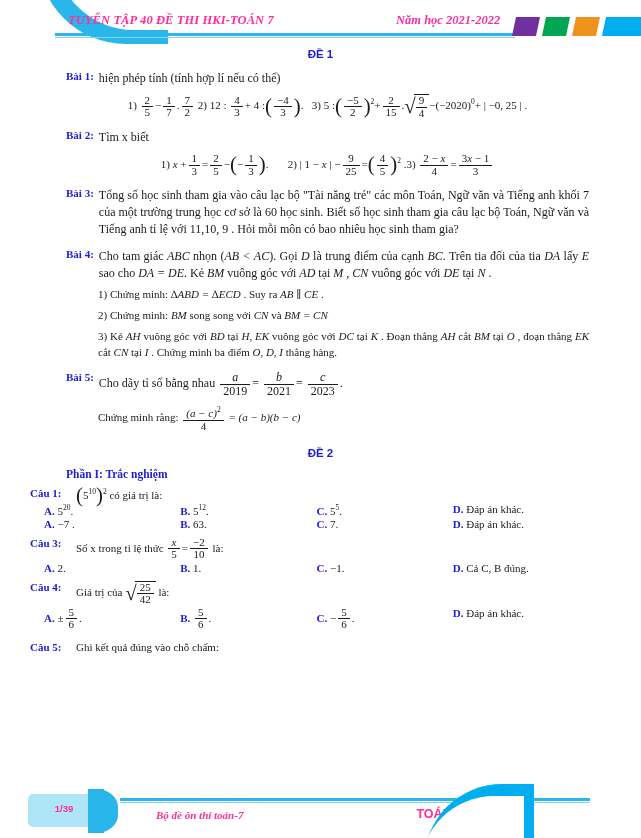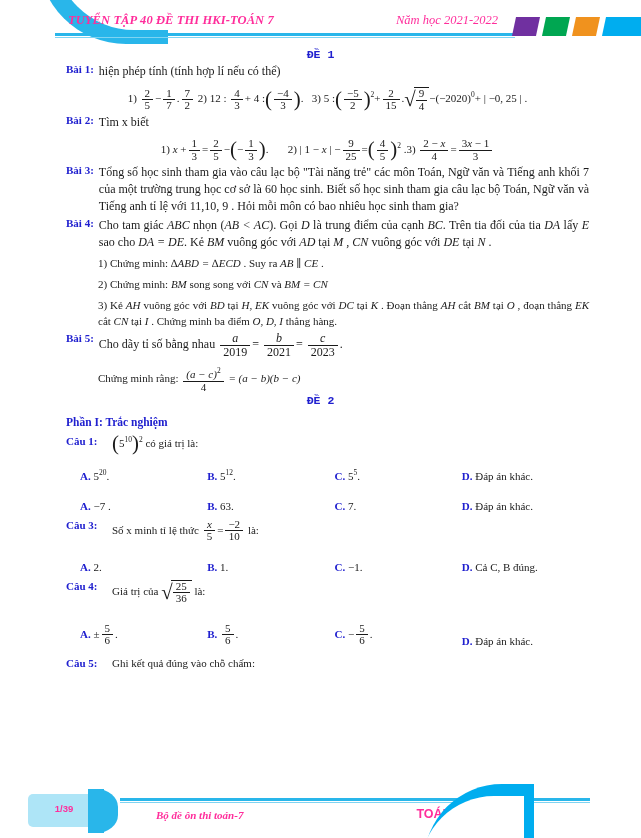--- a/index.html
+++ b/index.html
@@ -30,21 +30,21 @@
   .hdr-title {
     position:absolute; left:68px; top:13px;
     font-family:"Liberation Serif","DejaVu Serif",serif;
     font-weight:bold; font-style:italic;
     font-size:12.5px; color:#ff2d9b; letter-spacing:.1px;
     white-space:nowrap;
   }
   .hdr-year {
     position:absolute; left:396px; top:13px;
     font-family:"Liberation Serif","DejaVu Serif",serif;
-    font-weight:normal; font-style:italic;
+    font-weight:bold; font-style:italic;
     font-size:12.5px; color:#ff2d9b;
     white-space:nowrap;
   }
   .hdr-rule {
     position:absolute; left:55px; top:33px; width:460px; height:3px;
     background:#29b6ea;
   }
   .hdr-rule2 {
     position:absolute; left:55px; top:37px; width:460px; height:1.2px;
     background:#7fd4f2;
@@ -100,37 +100,37 @@
   .ftr-curve-in {
     position:absolute; right:10px; bottom:-26px; width:104px; height:74px;
     background:#ffffff; border-radius:120px 0 0 0;
     transform: translate(14px,6px);
   }
 
   
   .page { position:absolute; left:0; top:48px; width:641px; height:738px; }
   .de-head {
     text-align:center; font-weight:bold; color:#2020cf; font-size:11.5px;
-    font-family:Liberation Mono, monospace;
+    font-family:Liberation Sans, sans-serif;
   }
   .block { padding:0 52px 0 66px; }
-  .prob { display:flex; margin-top:2px; }
+  .prob { display:flex; margin-top:10px; }
   .prob-tag {
     color:#2020cf; font-weight:bold; flex:0 0 auto; margin-right:5px;
     white-space:nowrap; font-size:11px;
   }
   .prob-body { flex:1 1 auto; text-align:justify; line-height:1.42; font-size:12px; }
   .eqline { text-align:center; margin:7px 0 2px 0; font-size:11px; }
   .sub { margin:5px 0 0 32px; line-height:1.45; font-size:11px; }
   .sect-title { color:#2020cf; font-weight:bold; font-size:11.5px; margin:9px 0 4px 66px; }
 
   .q { display:flex; margin-top:7px; }
   .q-tag { color:#2020cf; font-weight:bold; flex:0 0 46px; font-size:11px; }
   .q-body { flex:1 1 auto; font-size:11px; }
-  .opts { display:flex; margin-top:18px; padding-left:14px;align-items:flex-end; }
+  .opts { display:flex; margin-top:1px; padding-left:14px; }
   .opt { flex:0 0 25%; font-size:11px; }
   .opt:last-child { text-align:left; }
   .opt b { color:#2020cf; }
 
   
   i, .it { font-style:italic; font-family:"Liberation Serif","DejaVu Serif",serif; }
   .frac { display:inline-block; vertical-align:middle; text-align:center;
           margin:0 2px; line-height:1.05; }
   .frac .n { display:block; border-bottom:1px solid #1a1a1a; padding:0 3px; }
   .frac .d { display:block; padding:0 3px; }
@@ -219,24 +219,24 @@
         <span class="frac"><span class="n"><i>c</i></span><span class="d">2023</span></span>.
       </span>
     </div>
     <div class="sub" style="margin-top:9px;">
       <span>Chứng minh rằng:</span>
       <span class="frac"><span class="n"><i>(a − c)</i><sup>2</sup></span><span class="d">4</span></span>
       <i>= (a − b)(b − c)</i>
     </div>
   </div>
 
-  <div class="de-head" style="margin-top:1px;">ĐỀ 2</div>
+  <div class="de-head" style="margin-top:15px;">ĐỀ 2</div>
   <div class="sect-title">Phần I: Trắc nghiệm</div>
 
-  <div class="block" style="padding-left:66px;">
+  <div class="block" style="padding-left:30px;">
 
     <div class="q">
       <span class="q-tag">Câu 1:</span>
       <span class="q-body"><span class="paren">(</span>5<sup>10</sup><span class="paren">)</span><sup>2</sup><span> có giá trị là:</span></span>
     </div>
     <div class="opts">
       <div class="opt"><b>A.</b> <span>5</span><sup>20</sup><span>.</span></div>
       <div class="opt"><b>B.</b> <span>5</span><sup>12</sup><span>.</span></div>
       <div class="opt"><b>C.</b> <span>5</span><sup>5</sup><span>.</span></div>
       <div class="opt"><b>D.</b> <span>Đáp án khác.</span></div>
@@ -244,35 +244,35 @@
 
     <div class="opts">
       <div class="opt"><b>A.</b> <span>−7 .</span></div>
       <div class="opt"><b>B.</b> <span>63.</span></div>
       <div class="opt"><b>C.</b> <span>7.</span></div>
       <div class="opt"><b>D.</b> <span>Đáp án khác.</span></div>
     </div>
 
     <div class="q">
       <span class="q-tag">Câu 3:</span>
-      <span class="q-body"><span>Số  x  minh tỉ lệ thức</span>
+      <span class="q-body"><span>Số  x  trong tỉ lệ thức</span>
         <span class="frac"><span class="n"><i>x</i></span><span class="d">5</span></span>=<span class="frac"><span class="n">−2</span><span class="d">10</span></span>
         <span>là:</span></span>
     </div>
     <div class="opts">
       <div class="opt"><b>A.</b> <span>2.</span></div>
       <div class="opt"><b>B.</b> <span>1.</span></div>
       <div class="opt"><b>C.</b> <span>−1.</span></div>
       <div class="opt"><b>D.</b> <span>Cả C, B đúng.</span></div>
     </div>
 
     <div class="q">
       <span class="q-tag">Câu 4:</span>
       <span class="q-body"><span>Giá trị của</span>
-        <span class="rad"><span class="sym">√</span><span class="radbox"><span class="frac"><span class="n">25</span><span class="d">36</span></span></span></span>
+        <span class="rad"><span class="sym">√</span><span class="radbox"><span class="frac"><span class="n">25</span><span class="d">42</span></span></span></span>
         <span>là:</span></span>
     </div>
     <div class="opts">
       <div class="opt"><b>A.</b> <span>±</span><span class="frac"><span class="n">5</span><span class="d">6</span></span><span>.</span></div>
       <div class="opt"><b>B.</b> <span class="frac"><span class="n">5</span><span class="d">6</span></span><span>.</span></div>
       <div class="opt"><b>C.</b> <span>−</span><span class="frac"><span class="n">5</span><span class="d">6</span></span><span>.</span></div>
       <div class="opt"><b>D.</b> <span>Đáp án khác.</span></div>
     </div>
 
     <div class="q" style="margin-top:10px;align-items:center;">

